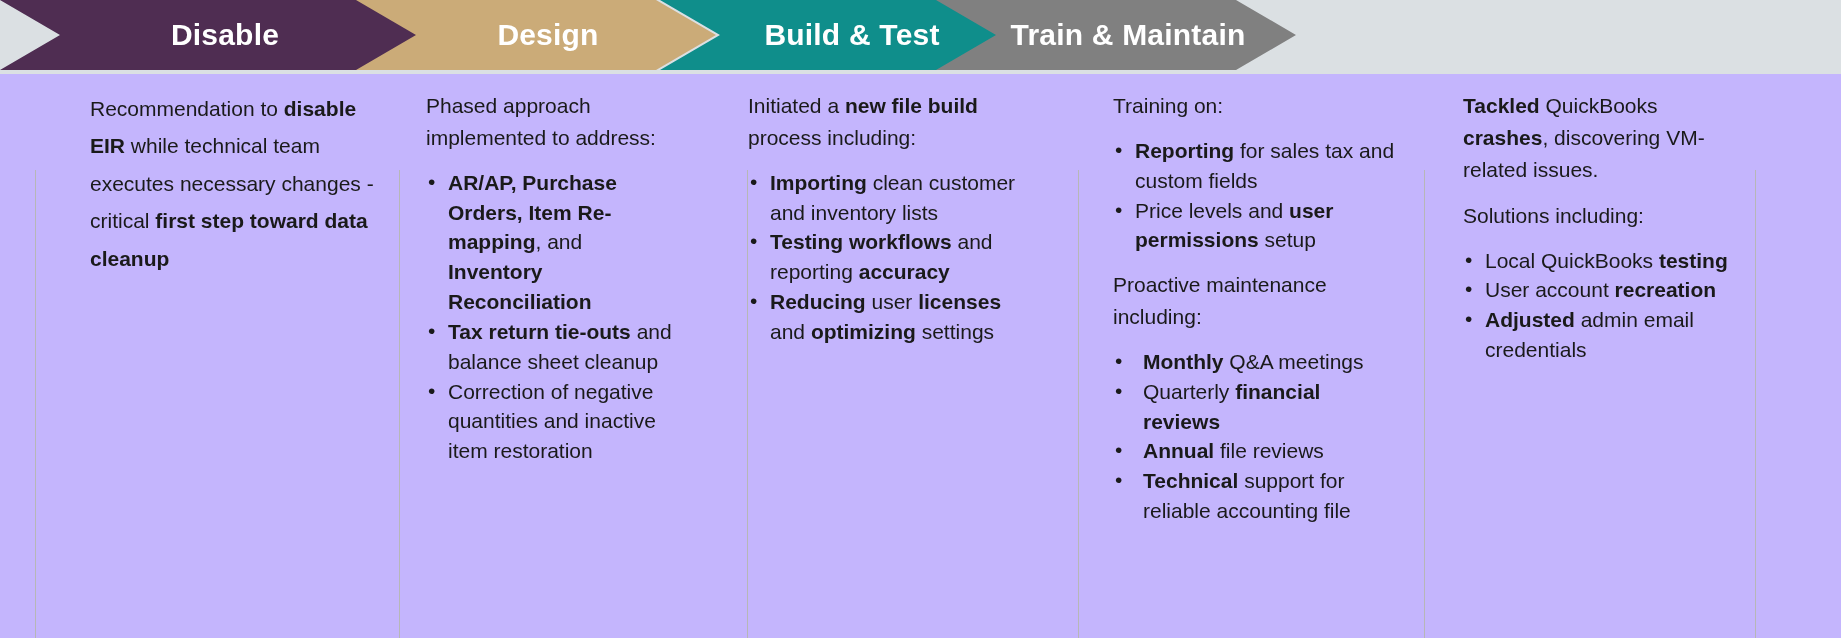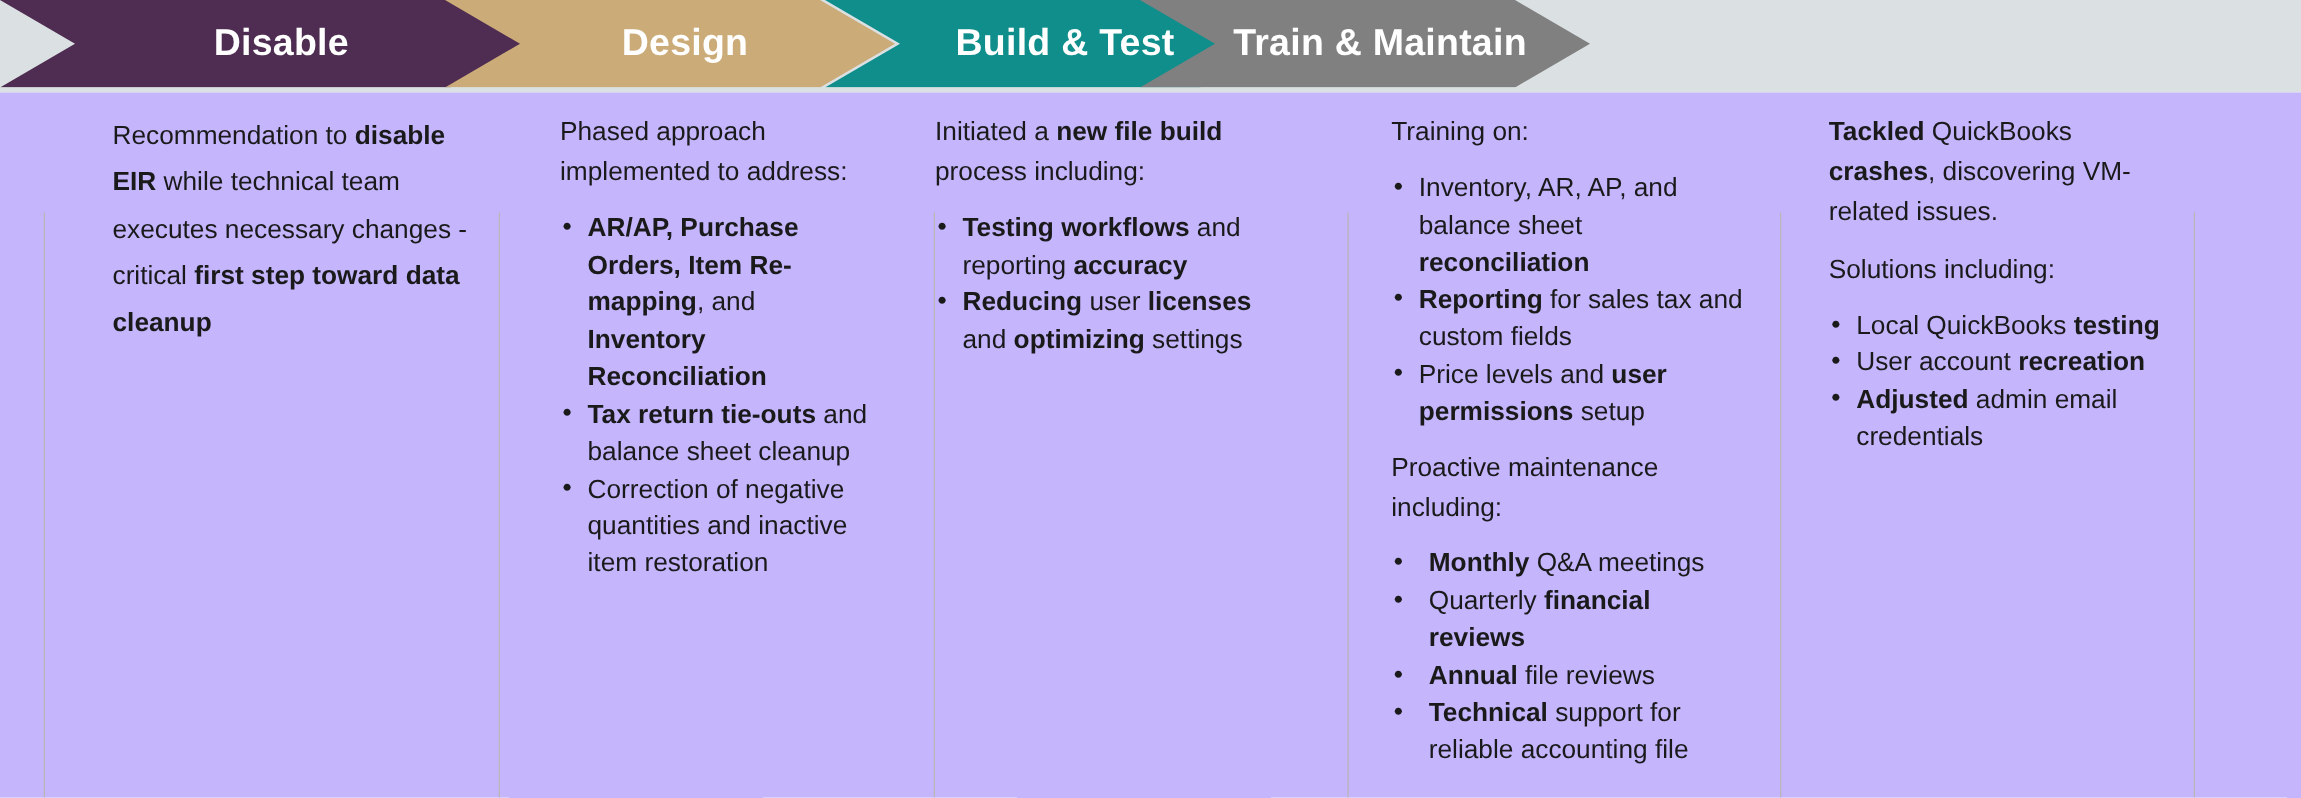--- a/index.html
+++ b/index.html
@@ -45,21 +45,21 @@
     z-index: 3;
   }
 
   
   .chev.c0 { left: 0px;    width: 420px; background: #4f2d52;
              clip-path: polygon(0 0, 360px 0, 420px 50%, 360px 100%, 0 100%, 60px 50%); }
   .chev.c1 { left: 356px;  width: 360px; background: #cbab78;
              clip-path: polygon(0 0, 300px 0, 360px 50%, 300px 100%, 0 100%, 60px 50%); }
   .chev.c2 { left: 660px;  width: 360px; background: #0f8e8b;
              clip-path: polygon(0 0, 300px 0, 360px 50%, 300px 100%, 0 100%, 60px 50%); }
-  .chev.c3 { left: 912px;  width: 360px; background: #808080;
+  .chev.c3 { left: 936px;  width: 360px; background: #808080;
              clip-path: polygon(0 0, 300px 0, 360px 50%, 300px 100%, 0 100%, 60px 50%); }
   .chev.c4 { left: 1260px; width: 520px; background: #0f8e8b;
              clip-path: polygon(0 0, 460px 0, 520px 50%, 460px 100%, 0 100%, 60px 50%); }
 
   
   .chev.c0 .chev-label { margin-left: 30px; }
   .chev.c1 .chev-label { margin-left: 24px; }
   .chev.c2 .chev-label { margin-left: 24px; }
   .chev.c3 .chev-label { margin-left: 24px; }
   .chev.c4 .chev-label { margin-left: 10px; margin-right: 120px; }
@@ -75,21 +75,21 @@
     position: absolute;
     top: 0;
     box-sizing: border-box;
     color: #1a1a1a;
   }
   .col .inner {
     padding-top: 16px;
   }
 
   .col.k0 { left: 35px;   width: 350px; }
-  .col.k1 { left: 418px;  width: 285px; }
+  .col.k1 { left: 396px;  width: 285px; }
   .col.k2 { left: 730px;  width: 290px; }
   .col.k3 { left: 1095px; width: 300px; }
   .col.k4 { left: 1445px; width: 300px; }
 
   
   .divider {
     position: absolute;
     top: 96px;
     width: 1px;
     height: 494px;
@@ -183,31 +183,31 @@
           <li><b>Tax return tie-outs</b><span> and balance sheet cleanup</span></li>
           <li><span>Correction of negative quantities and inactive item restoration</span></li>
         </ul>
     </div>
   </div>
 
   <div class="col k2">
     <div class="inner">
       <p class="para"><span>Initiated a </span><b>new file build</b><span> process including:</span></p>
       <ul class="blist">
+          <li><b>Importing</b><span> clean customer and inventory lists</span></li>
           <li><b>Testing workflows</b><span> and reporting </span><b>accuracy</b></li>
           <li><b>Reducing</b><span> user </span><b>licenses</b><span> and </span><b>optimizing</b><span> settings</span></li>
         </ul>
     </div>
   </div>
 
   <div class="col k3">
     <div class="inner">
       <p class="para"><span>Training on:</span></p>
       <ul class="blist">
-          <li><span>Inventory, AR, AP, and balance sheet </span><b>reconciliation</b></li>
           <li><b>Reporting</b><span> for sales tax and custom fields</span></li>
           <li><span>Price levels and </span><b>user permissions</b><span> setup</span></li>
         </ul>
       <p class="para"><span>Proactive maintenance including:</span></p>
       <ul class="blist wide">
           <li><b>Monthly</b><span> Q&amp;A meetings</span></li>
           <li><span>Quarterly </span><b>financial reviews</b></li>
           <li><b>Annual</b><span> file reviews</span></li>
           <li><b>Technical</b><span> support for reliable accounting file</span></li>
         </ul>

